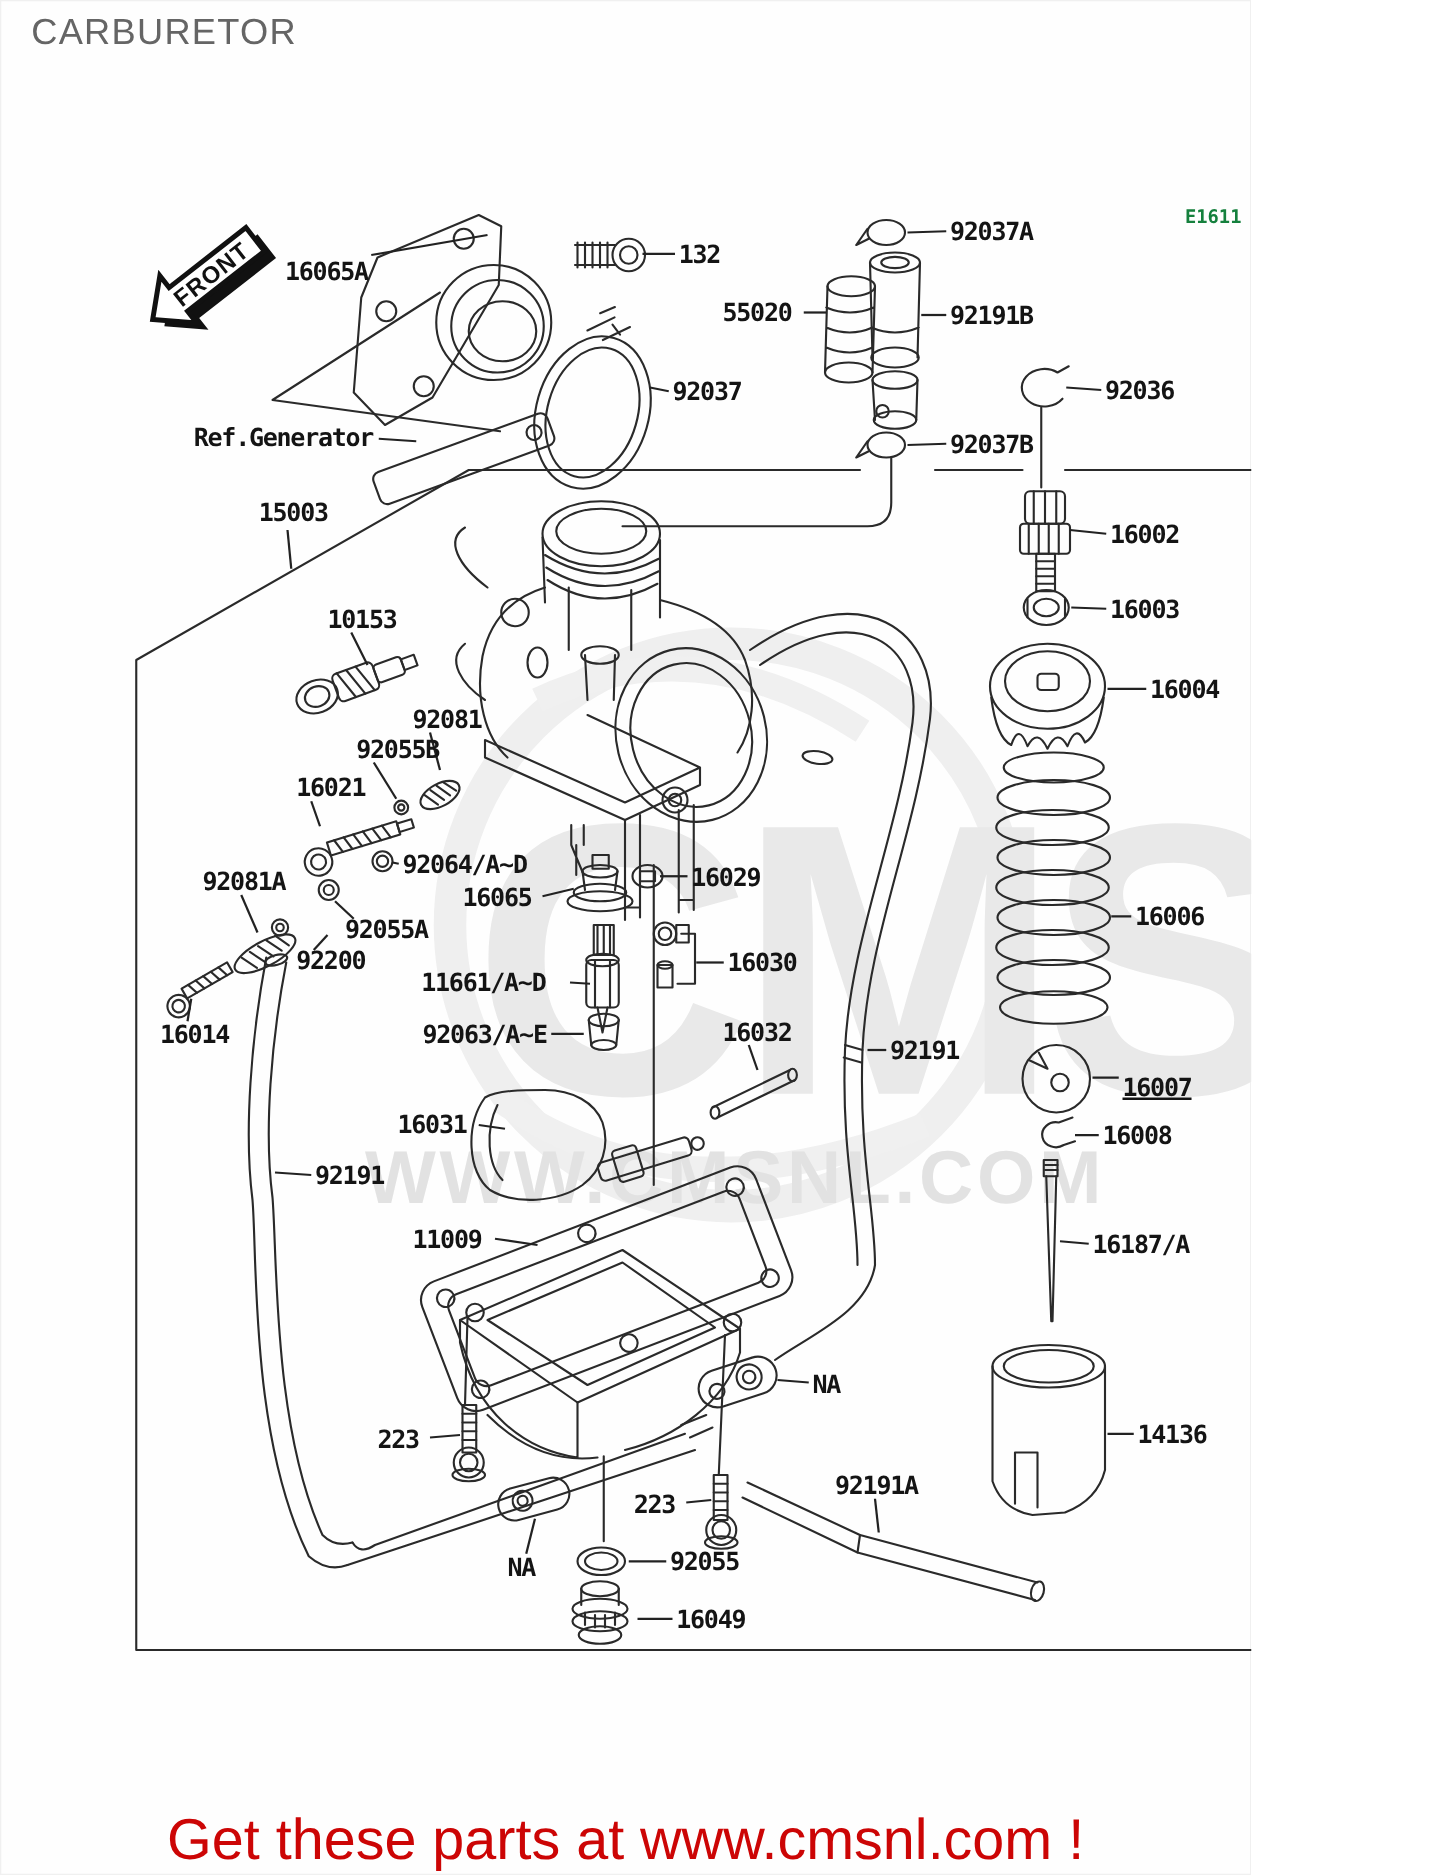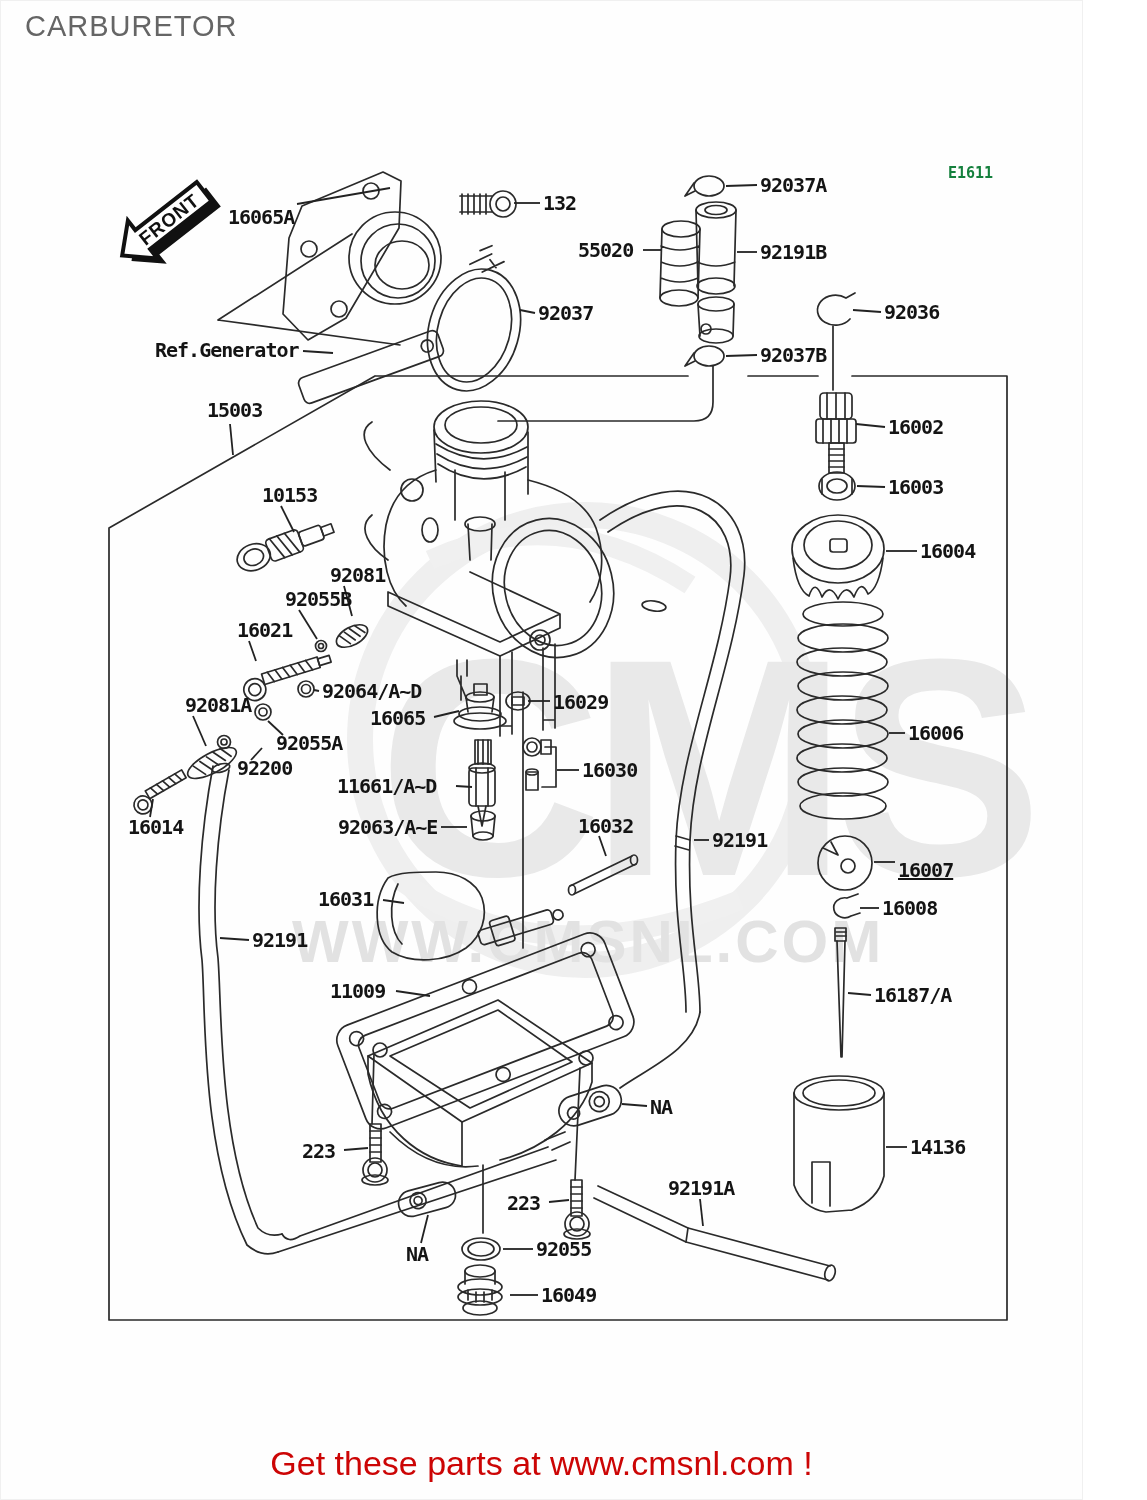--- a/index.html
+++ b/index.html
@@ -1,25 +1,25 @@
 <!DOCTYPE html>
 <html><head>
 <meta charset="utf-8">
 <style>
   html,body{margin:0;padding:0;background:#ffffff;}
-  #stage{position:relative;width:1083px;height:1500px;background:#fefefe;overflow:hidden;
+  #stage{position:relative;width:1001px;height:1500px;background:#fefefe;overflow:hidden;
          font-family:"DejaVu Sans Mono",monospace;box-shadow:inset 0 0 0 1px #f0f0f0;}
   #art{position:absolute;left:0;top:0;width:1147px;height:1500px;}
   .part-label{position:absolute;transform:translateY(-50%);font:bold 20px "DejaVu Sans Mono",monospace;
               letter-spacing:-1px;color:#141414;white-space:nowrap;}
   #page-title{position:absolute;left:25px;top:10px;font-family:"Liberation Sans",sans-serif;
               font-size:29px;color:#656565;letter-spacing:1px;}
   #diagram-code{position:absolute;left:948px;top:164px;font:bold 15px "DejaVu Sans Mono",monospace;color:#15803d;}
   #footer-text{position:absolute;left:0;top:1444px;width:100%;text-align:center;
-               font-family:"Liberation Sans",sans-serif;font-size:34px;color:#cc0505;}
+               font-family:"Liberation Sans",sans-serif;font-size:46px;color:#cc0505;}
 </style>
 </head>
 <body>
 
 <div id="stage">
 
   <div id="page-title">CARBURETOR</div>
   <div id="diagram-code">E1611</div>
 
   <svg id="art" viewBox="0 0 1147 1500" xmlns="http://www.w3.org/2000/svg">
@@ -422,21 +422,21 @@
       <div class="part-label" style="left: 888px; top: 427px;">16002</div>
       <div class="part-label" style="left: 888px; top: 487px;">16003</div>
       <div class="part-label" style="left: 920px; top: 551px;">16004</div>
       <div class="part-label" style="left: 262px; top: 495px;">10153</div>
       <div class="part-label" style="left: 330px; top: 575px;">92081</div>
       <div class="part-label" style="left: 285px; top: 599px;">92055B</div>
       <div class="part-label" style="left: 237px; top: 630px;">16021</div>
       <div class="part-label" style="left: 322px; top: 691px;">92064/A~D</div>
       <div class="part-label" style="left: 553px; top: 702px;">16029</div>
       <div class="part-label" style="left: 370px; top: 718px;">16065</div>
-      <div class="part-label" style="left: 162px; top: 705px; margin-left: 23px;">92081A</div>
+      <div class="part-label" style="left: 162px; top: 705px;">92081A</div>
       <div class="part-label" style="left: 276px; top: 743px;">92055A</div>
       <div class="part-label" style="left: 237px; top: 768px;">92200</div>
       <div class="part-label" style="left: 582px; top: 770px;">16030</div>
       <div class="part-label" style="left: 337px; top: 786px;">11661/A~D</div>
       <div class="part-label" style="left: 908px; top: 733px;">16006</div>
       <div class="part-label" style="left: 338px; top: 827px;">92063/A~E</div>
       <div class="part-label" style="left: 578px; top: 826px;">16032</div>
       <div class="part-label" style="left: 712px; top: 840px;">92191</div>
       <div class="part-label" style="left: 128px; top: 827px;">16014</div>
       <div class="part-label" style="left: 898px; top: 870px; text-decoration: underline;">16007</div>

